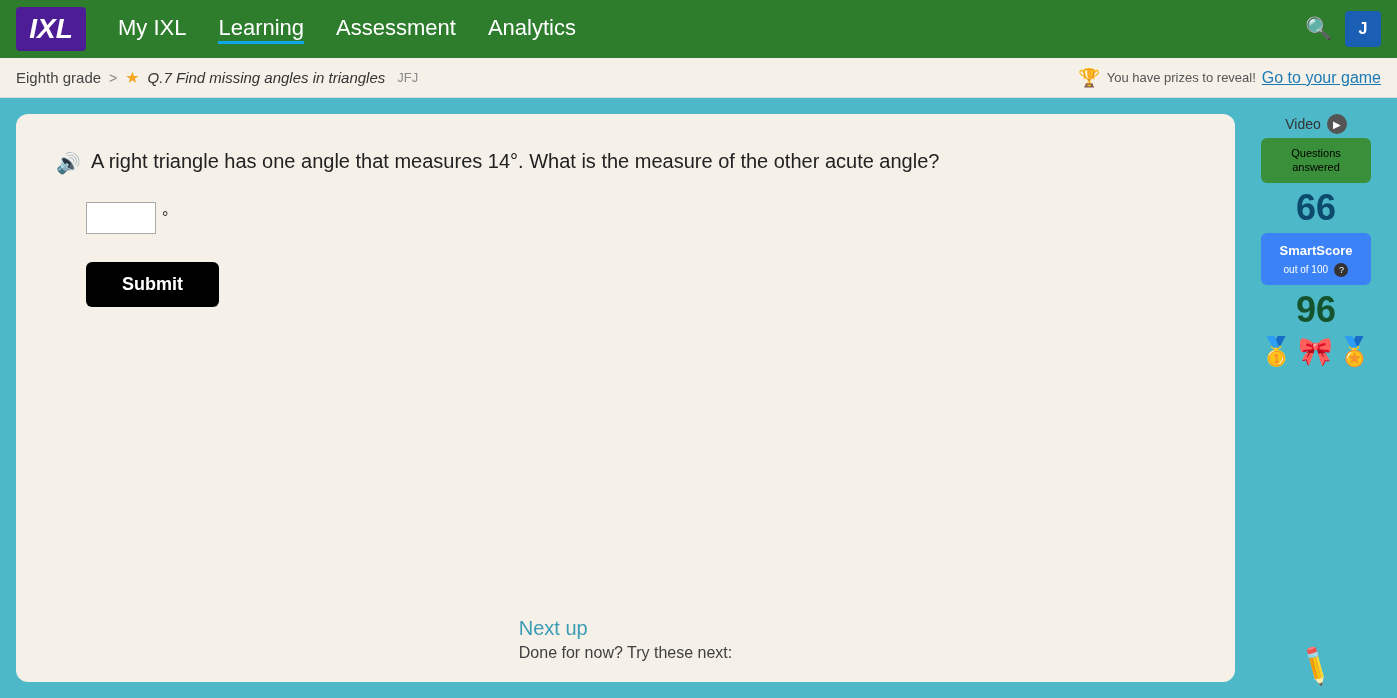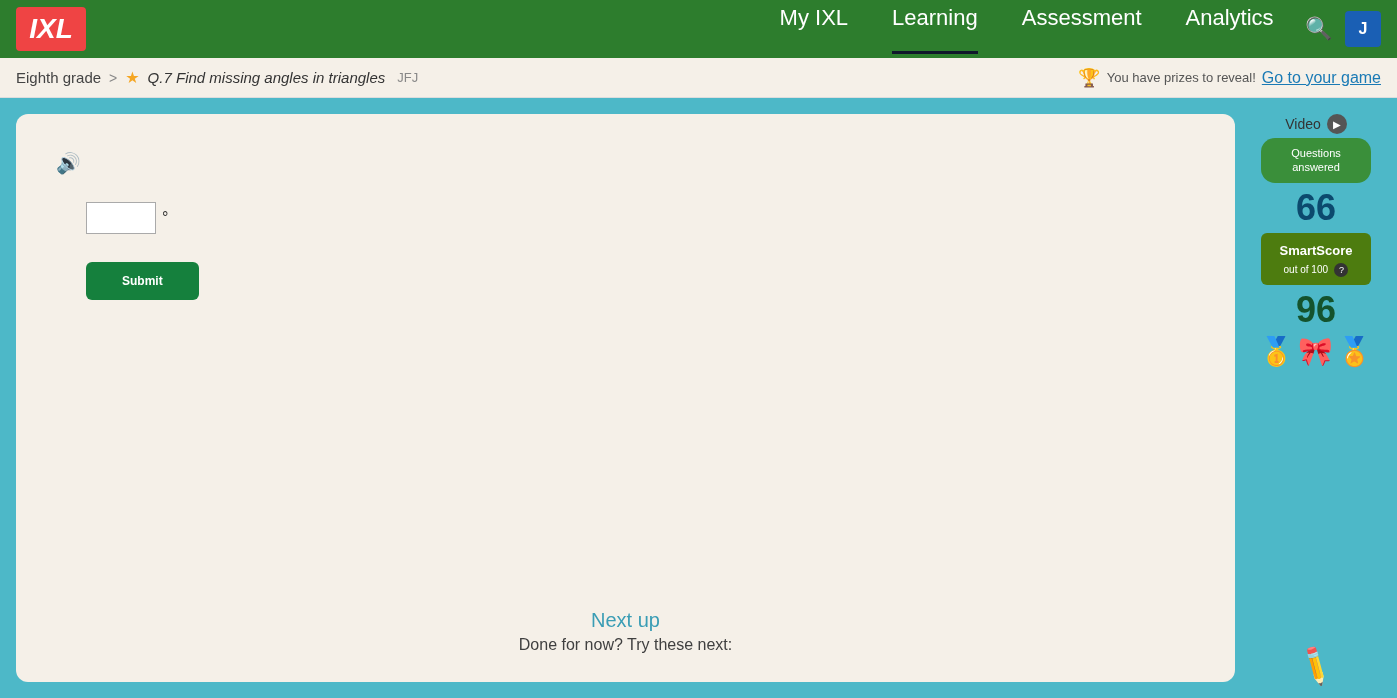--- a/index.html
+++ b/index.html
@@ -14,48 +14,48 @@
     
     .top-nav {
       background: #2d7d2d;
       height: 58px;
       display: flex;
       align-items: center;
       padding: 0 16px;
       gap: 32px;
     }
     .logo-box {
-      background: #ef4444;
+      background: #4c1d95;
       width: 70px;
       height: 44px;
       display: flex;
       align-items: center;
       justify-content: center;
       font-weight: 900;
       font-size: 28px;
       color: white;
       border-radius: 4px;
       font-style: italic;
     }
     .nav-links {
       display: flex;
-      gap: 44px;
+      gap: 32px;
       flex: 1;
-      justify-content: flex-end;
+      justify-content: flex-start;
     }
     .nav-link {
       color: white;
       font-size: 22px;
       font-weight: 400;
       cursor: pointer;
       text-decoration: none;
     }
     .nav-link.active {
-      border-bottom: 3px solid #0f172a;
-      padding-bottom: 20px;
+      border-bottom: 3px solid #0ea5e9;
+      padding-bottom: 0;
     }
     .nav-right {
       display: flex;
       align-items: center;
       gap: 12px;
     }
     .nav-icon {
       color: white;
       font-size: 22px;
       cursor: pointer;
@@ -175,37 +175,36 @@
       font-size: 16px;
       padding: 0 6px;
       outline: none;
     }
     .degree-symbol {
       font-size: 16px;
       color: #333;
     }
 
     .submit-btn {
-      background: #15803d;
+      background: #000000;
       color: white;
       border: none;
       border-radius: 6px;
       padding: 12px 36px;
-      font-size: 12px;
+      font-size: 18px;
       font-weight: bold;
       cursor: pointer;
       margin-left: 30px;
     }
 
     .next-up-section {
       position: absolute;
-      bottom: 28px;
+      bottom: 20px;
       left: 50%;
       transform: translateX(-50%);
-      text-align: center;
     }
     .next-up-title {
       font-size: 20px;
       color: #3a9db5;
       font-weight: 500;
       margin-bottom: 4px;
     }
     .next-up-subtitle {
       font-size: 16px;
       color: #404040;
@@ -238,40 +237,40 @@
       border-radius: 50%;
       display: flex;
       align-items: center;
       justify-content: center;
       color: white;
       font-size: 10px;
     }
 
     .questions-answered-box {
       background: #3a8f3a;
-      color: #ffffff;
-      border-radius: 14px;
+      color: #000000;
+      border-radius: 6px;
       padding: 8px 12px;
       text-align: center;
       width: 110px;
     }
     .qa-label {
       font-size: 11px;
       line-height: 1.3;
     }
 
     .qa-number {
       font-size: 36px;
       font-weight: bold;
       color: #0c4a6e;
       text-align: center;
     }
 
     .smart-score-box {
-      background: #4d7c0f;
+      background: #3b82f6;
       color: white;
       border-radius: 6px;
       padding: 8px 12px;
       text-align: center;
       width: 110px;
     }
     .ss-label {
       font-size: 13px;
       font-weight: bold;
     }
@@ -343,20 +342,21 @@
     <span>You have prizes to reveal!</span>
     <span class="prizes-link">Go to your game</span>
   </div>
 </div>
 
 <div class="main-area">
 
   <div class="question-card">
     <div class="question-text">
       <span class="sound-icon">🔊</span>
+      <span>A right triangle has one angle that measures 14°. What is the measure of the other acute angle?</span>
     </div>
     <div class="answer-row">
       <input class="answer-input" type="text" placeholder="" style="">
       <span class="degree-symbol">°</span>
     </div>
     <button class="submit-btn">Submit</button>
 
     <div class="next-up-section">
       <div class="next-up-title">Next up</div>
       <div class="next-up-subtitle">Done for now? Try these next:</div>

